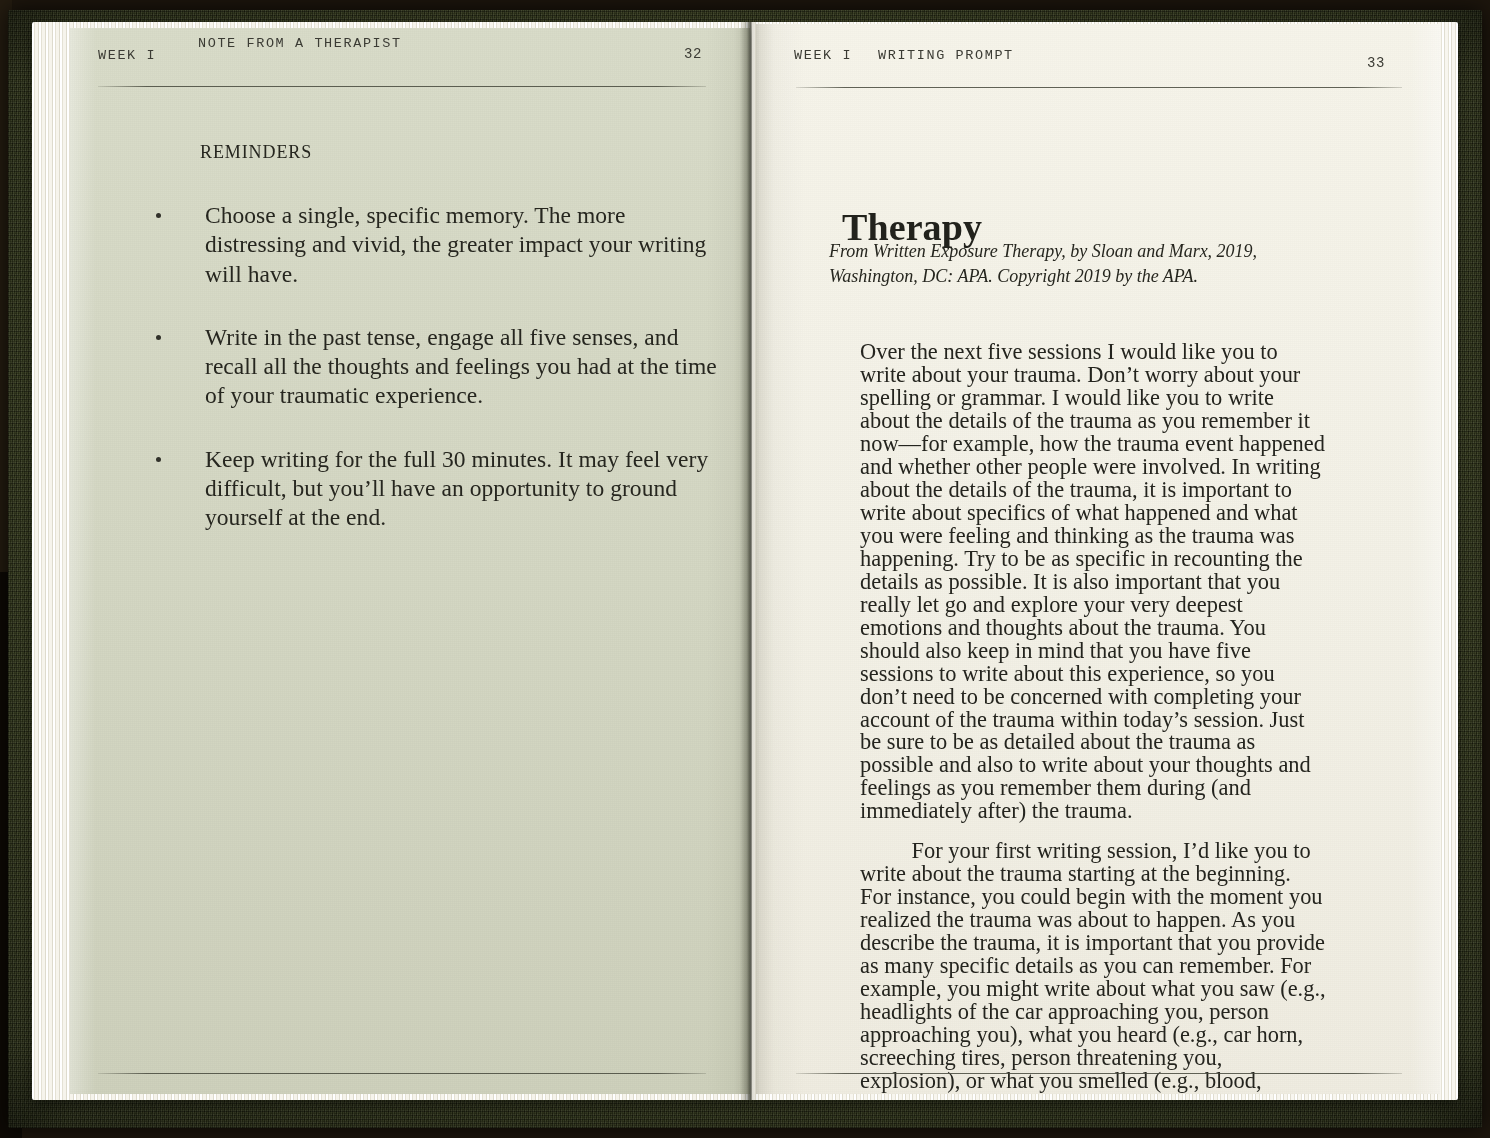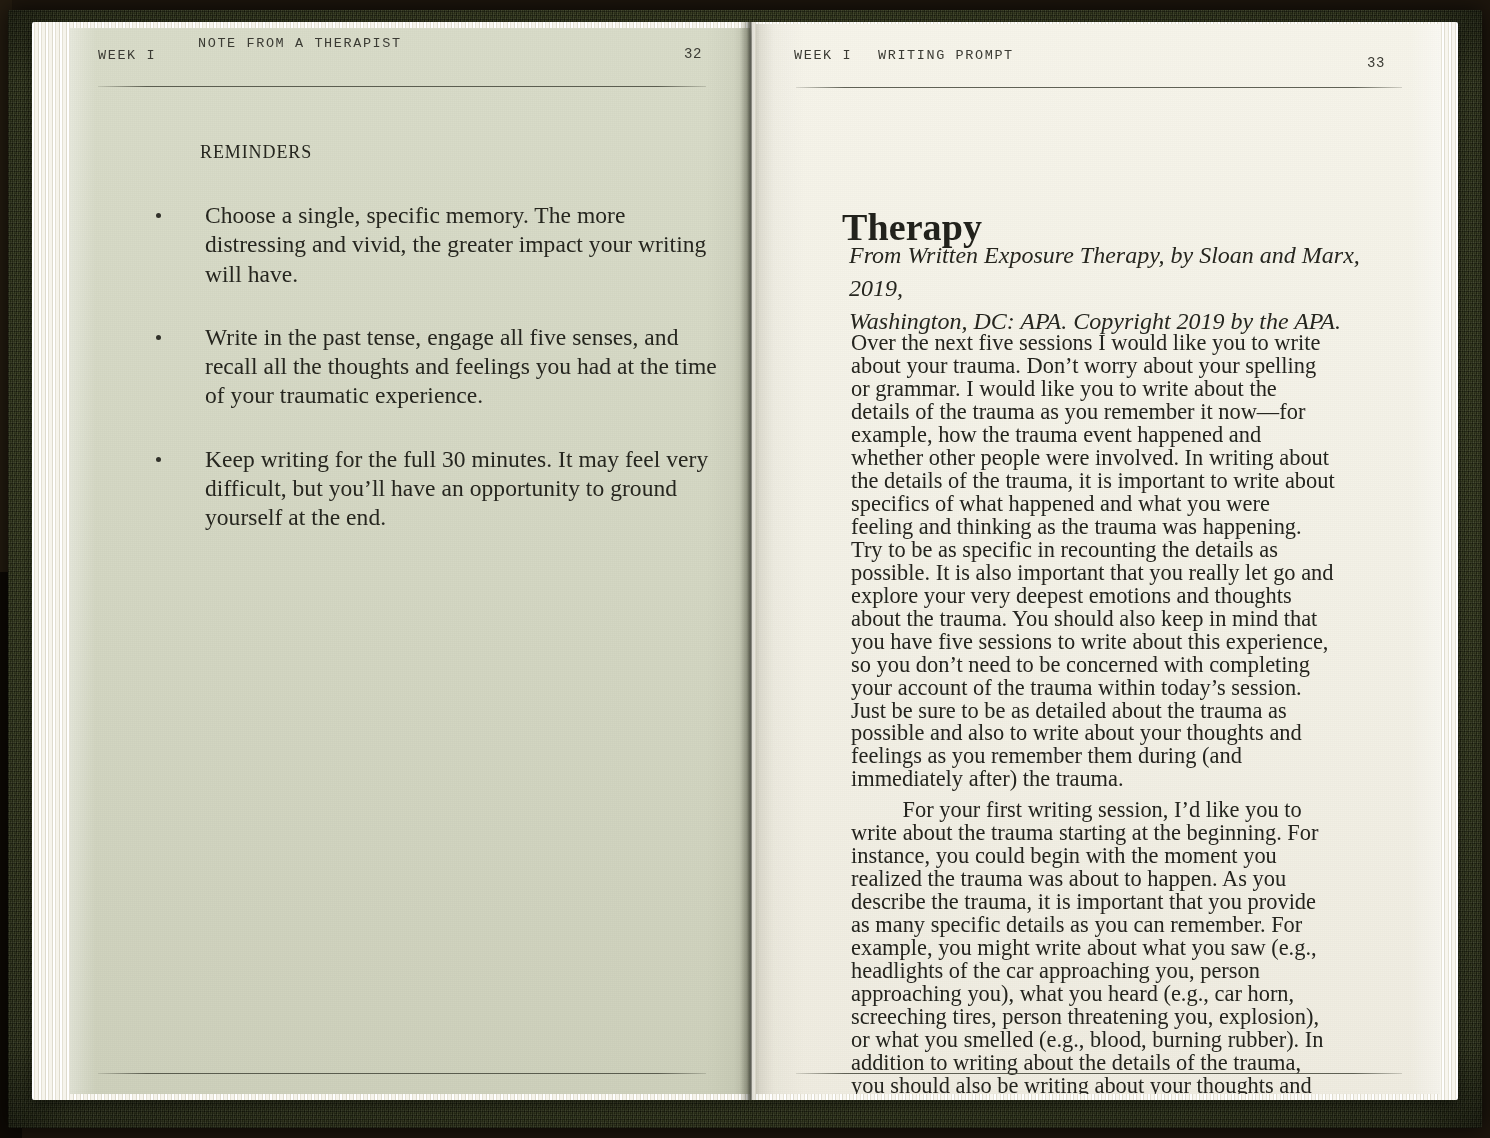--- a/index.html
+++ b/index.html
@@ -246,39 +246,39 @@
     left: 86px;
     top: 110px;
     width: 540px;
     font-size: 38px;
     line-height: 1.19;
     color: #22221c;
     letter-spacing: .1px;
   }
   .attribution {
     position: absolute;
-    left: 93px;
+    left: 73px;
     top: 215px;
     width: 540px;
     font-style: italic;
-    font-size: 24px;
+    font-size: 18px;
     line-height: 1.38;
     color: #26261f;
   }
   .body-copy {
     position: absolute;
     left: 87px;
     top: 300px;
     width: 500px;
     font-size: 22.4px;
     line-height: 1.0255;
     color: #24241e;
     letter-spacing: .01px;
   }
-  .body-copy p { margin: 8px; }
+  .body-copy p { margin: 17px; }
   .body-copy p.indented { text-indent: 2.3em; }
 </style>
 </head>
 <body>
 
 <div id="scene">
 
   <div class="backdrop"></div>
   <div class="backdrop-step-top"></div>
   <div class="backdrop-step"></div>

